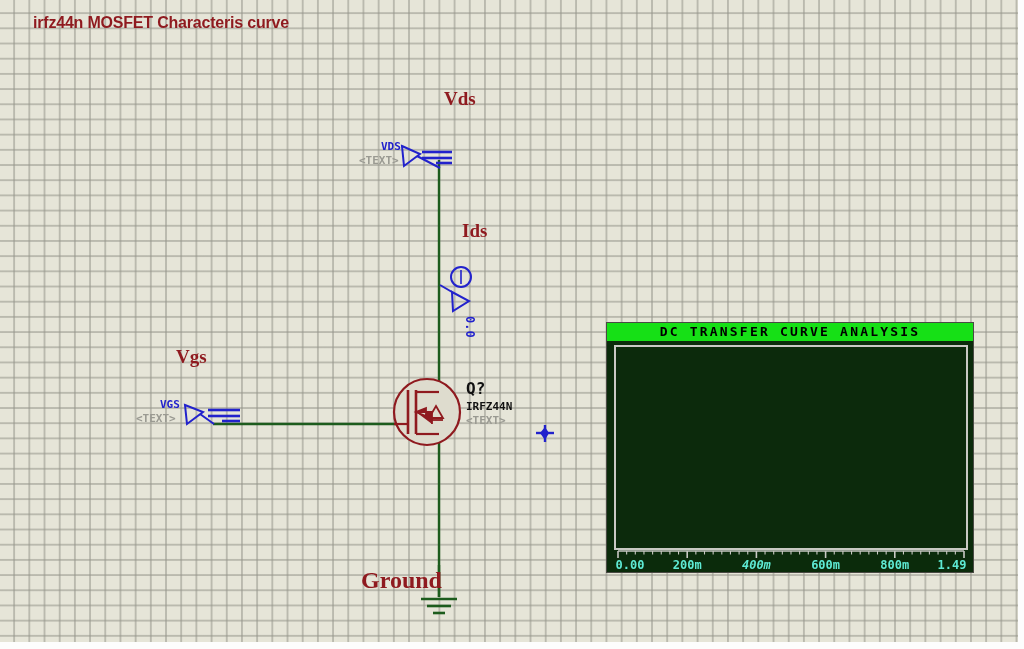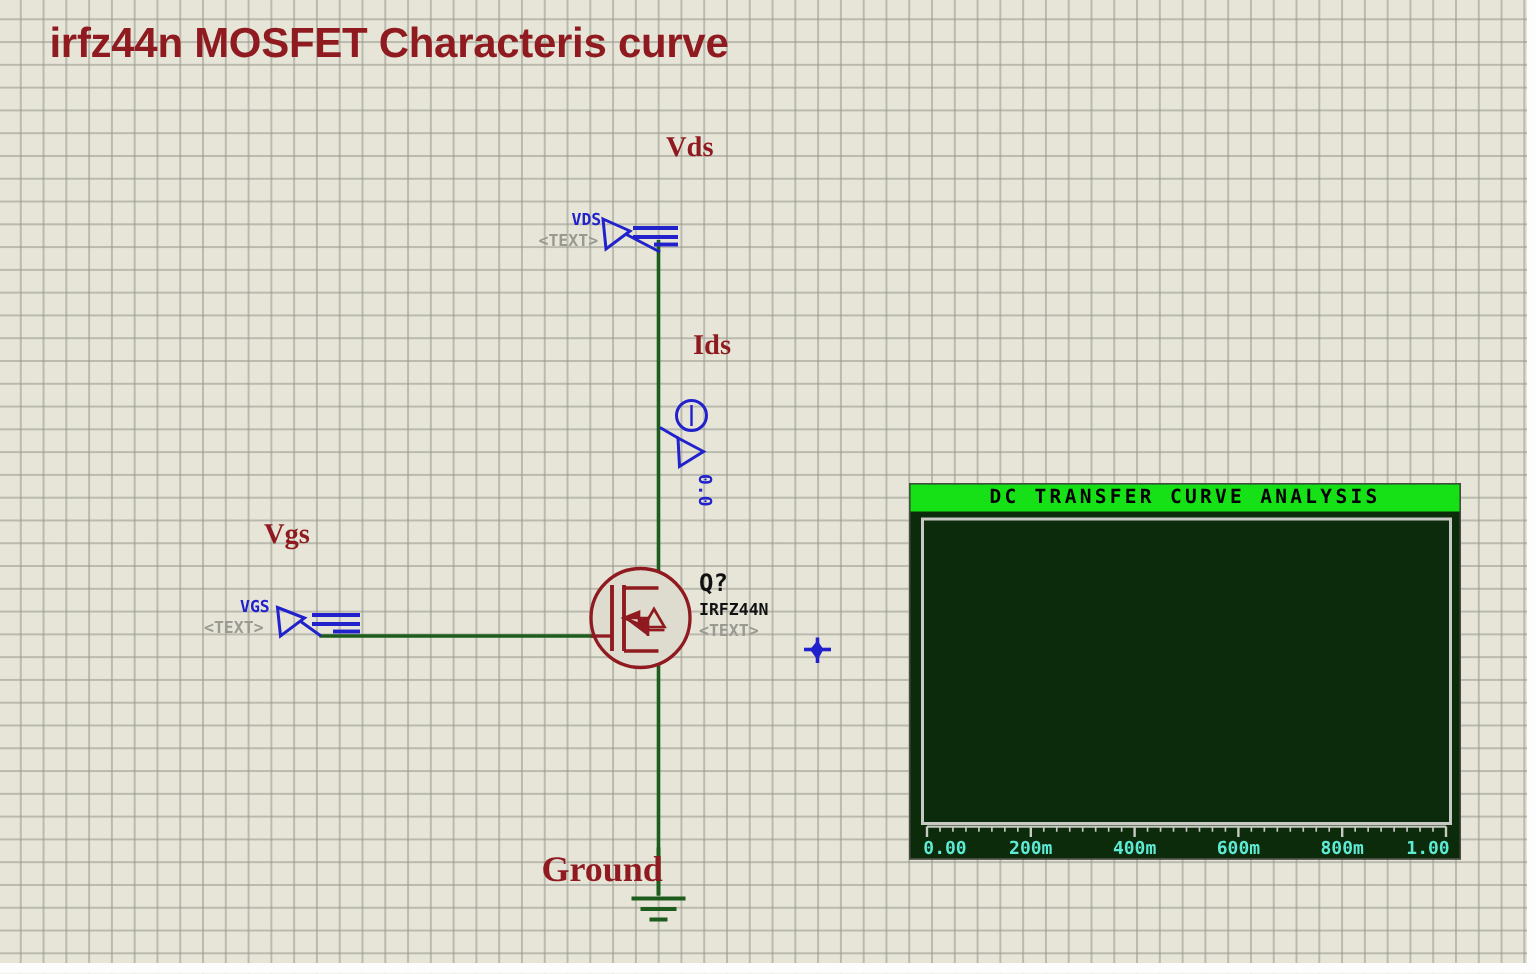--- a/index.html
+++ b/index.html
@@ -44,21 +44,21 @@
   
   .lbl {
     position: absolute;
     color: #8f1a1f;
     font-weight: bold;
     white-space: nowrap;
     line-height: 1;
   }
   #title {
     left: 33px; top: 15px;
-    font-size: 28px;
+    font-size: 16px;
     letter-spacing: -0.2px;
   }
   #lbl-vds { left: 444px; top: 89px; font-size: 19px; font-family:"Liberation Serif", serif; }
   #lbl-ids { left: 462px; top: 221px; font-size: 19px; font-family:"Liberation Serif", serif;text-align:center; }
   #lbl-vgs { left: 176px; top: 347px; font-size: 19px; font-family:"Liberation Serif", serif; }
   #lbl-gnd { left: 361px; top: 568px; font-size: 24px; font-family:"Liberation Serif", serif; }
 
   
   #schematic {
     position: absolute;
@@ -263,22 +263,22 @@
         <line x1="306.75" y1="1" x2="306.75" y2="4.5" stroke="#c9c9c4" stroke-width="1.1"></line>
         <line x1="315.40000000000003" y1="1" x2="315.40000000000003" y2="4.5" stroke="#c9c9c4" stroke-width="1.1"></line>
         <line x1="324.05" y1="1" x2="324.05" y2="4.5" stroke="#c9c9c4" stroke-width="1.1"></line>
         <line x1="332.70000000000005" y1="1" x2="332.70000000000005" y2="4.5" stroke="#c9c9c4" stroke-width="1.1"></line>
         <line x1="341.35" y1="1" x2="341.35" y2="4.5" stroke="#c9c9c4" stroke-width="1.1"></line>
         <line x1="350" y1="1" x2="350" y2="8" stroke="#c9c9c4" stroke-width="1.6"></line>
       </svg>
     <div id="axis-labels">
         <div class="xlab" style="left: 16px;">0.00</div>
         <div class="xlab" style="left: 73.2px;">200m</div>
-        <div class="xlab" style="left: 142.4px;">400m</div>
+        <div class="xlab" style="left: 142.4px; font-style: italic;">400m</div>
         <div class="xlab" style="left: 211.6px;">600m</div>
         <div class="xlab" style="left: 280.8px;">800m</div>
-        <div class="xlab" style="left: 338px;">1.00</div>
+        <div class="xlab" style="left: 338px;">1.49</div>
       </div>
   </div>
 
   <div id="gutter-r"></div>
   <div id="gutter-b"></div>
 </div>
 
 </body></html>

